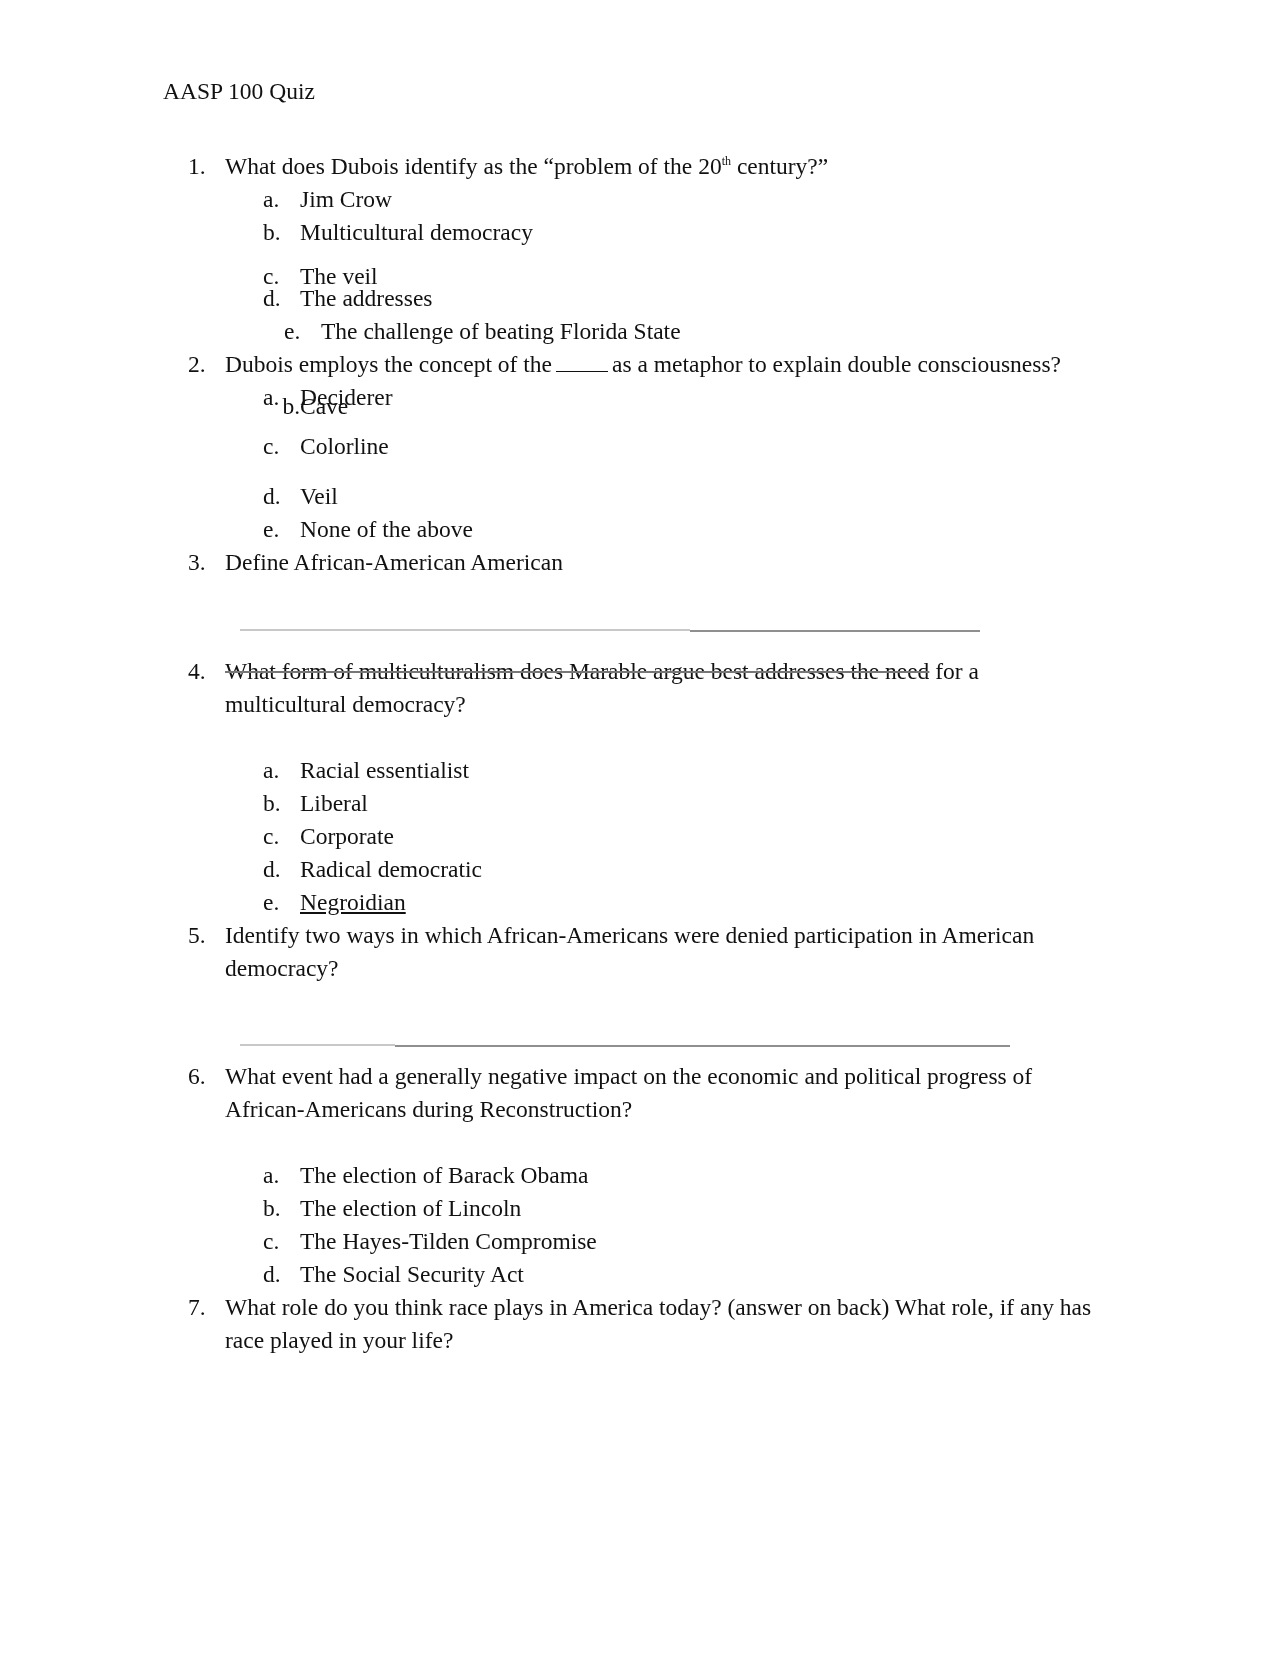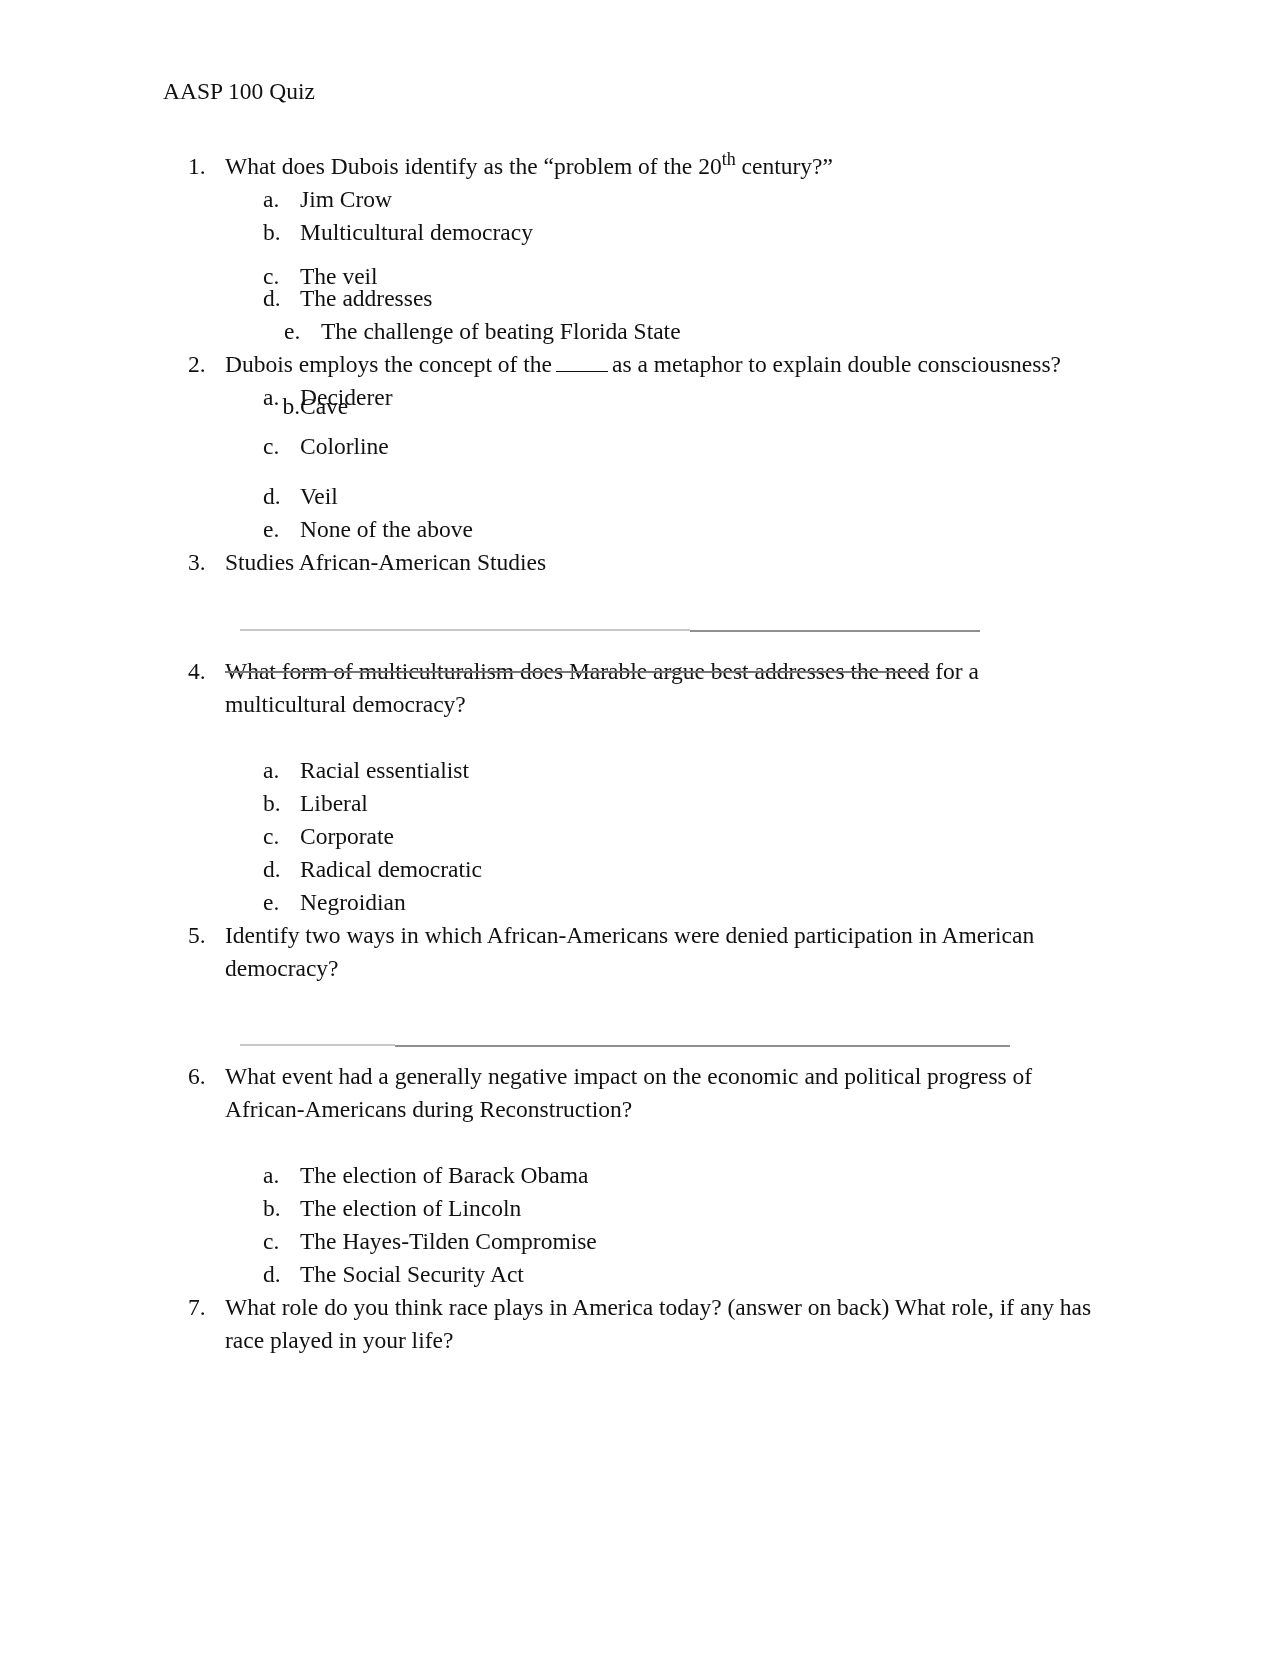--- a/index.html
+++ b/index.html
@@ -10,21 +10,21 @@
     font-size: 23.5px;
   }
   .page-title { position: absolute; left: 163px; top: 76px; line-height: 30px; }
   .q { position: absolute; left: 188px; width: 940px; line-height: 33px; }
   .q .num { position: absolute; left: 0; top: 0; }
   .q .text { margin-left: 37px; display: block; }
   .opt { position: absolute; left: 263px; line-height: 33px; white-space: nowrap; }
   .opt .letter { display: inline-block; width: 37px; }
   .blank { display: inline-block; width: 52px; border-bottom: 1.5px solid #111; height: 18px; vertical-align: baseline; margin: 0 4px; }
   .strike { text-decoration: line-through; text-decoration-color: #777; text-decoration-thickness: 2px; }
-  sup { font-size: 18px; vertical-align: 9px; line-height: 0; }
+  sup { font-size: 12px; vertical-align: 9px; line-height: 0; }
   .answer-line { position: absolute; height: 0; }
   .answer-line .seg1 { position: absolute; top: 0; height: 2px; background: #c8c8c8; }
   .answer-line .seg2 { position: absolute; top: 1px; height: 2px; background: #8f8f8f; }
 </style>
 </head>
 <body>
 
 <div class="page-title">AASP 100 Quiz</div>
 
 <div class="q" style="top:150px;">
@@ -42,36 +42,36 @@
   <span class="text"><span>Dubois employs the concept of the</span><span class="blank"></span><span>as a metaphor to explain double consciousness?</span></span>
 </div>
 <div class="opt" style="top:381px;"><span class="letter">a.</span><span>Deciderer</span></div>
 <div class="opt" style="top:390px;text-align:right;"><span class="letter">b.</span><span>Cave</span></div>
 <div class="opt" style="top:430px;"><span class="letter">c.</span><span>Colorline</span></div>
 <div class="opt" style="top:480px;"><span class="letter">d.</span><span>Veil</span></div>
 <div class="opt" style="top:513px;"><span class="letter">e.</span><span>None of the above</span></div>
 
 <div class="q" style="top:546px;">
   <span class="num">3.</span>
-  <span class="text">Studies African-American Studies</span>
+  <span class="text">Define African-American American</span>
 </div>
 <div class="answer-line" style="left:240px;top:629px;width:740px;">
   <div class="seg1" style="left:0;width:450px;"></div>
   <div class="seg2" style="left:450px;width:290px;"></div>
 </div>
 
 <div class="q" style="top:655px;width:880px;">
   <span class="num">4.</span>
   <span class="text"><span class="strike">What form of multiculturalism does Marable argue best addresses the need</span><span> for a multicultural democracy?</span></span>
 </div>
 <div class="opt" style="top:754px;"><span class="letter">a.</span><span>Racial essentialist</span></div>
 <div class="opt" style="top:787px;"><span class="letter">b.</span><span>Liberal</span></div>
 <div class="opt" style="top:820px;"><span class="letter">c.</span><span>Corporate</span></div>
 <div class="opt" style="top:853px;"><span class="letter">d.</span><span>Radical democratic</span></div>
-<div class="opt" style="top:886px;"><span class="letter">e.</span><span>Negroidian</span></div>
+<div class="opt" style="top:886px;text-decoration:underline;"><span class="letter">e.</span><span>Negroidian</span></div>
 
 <div class="q" style="top:919px;width:920px;">
   <span class="num">5.</span>
   <span class="text">Identify two ways in which African-Americans were denied participation in American democracy?</span>
 </div>
 <div class="answer-line" style="left:240px;top:1044px;width:770px;">
   <div class="seg1" style="left:0;width:155px;"></div>
   <div class="seg2" style="left:155px;width:615px;"></div>
 </div>
 

